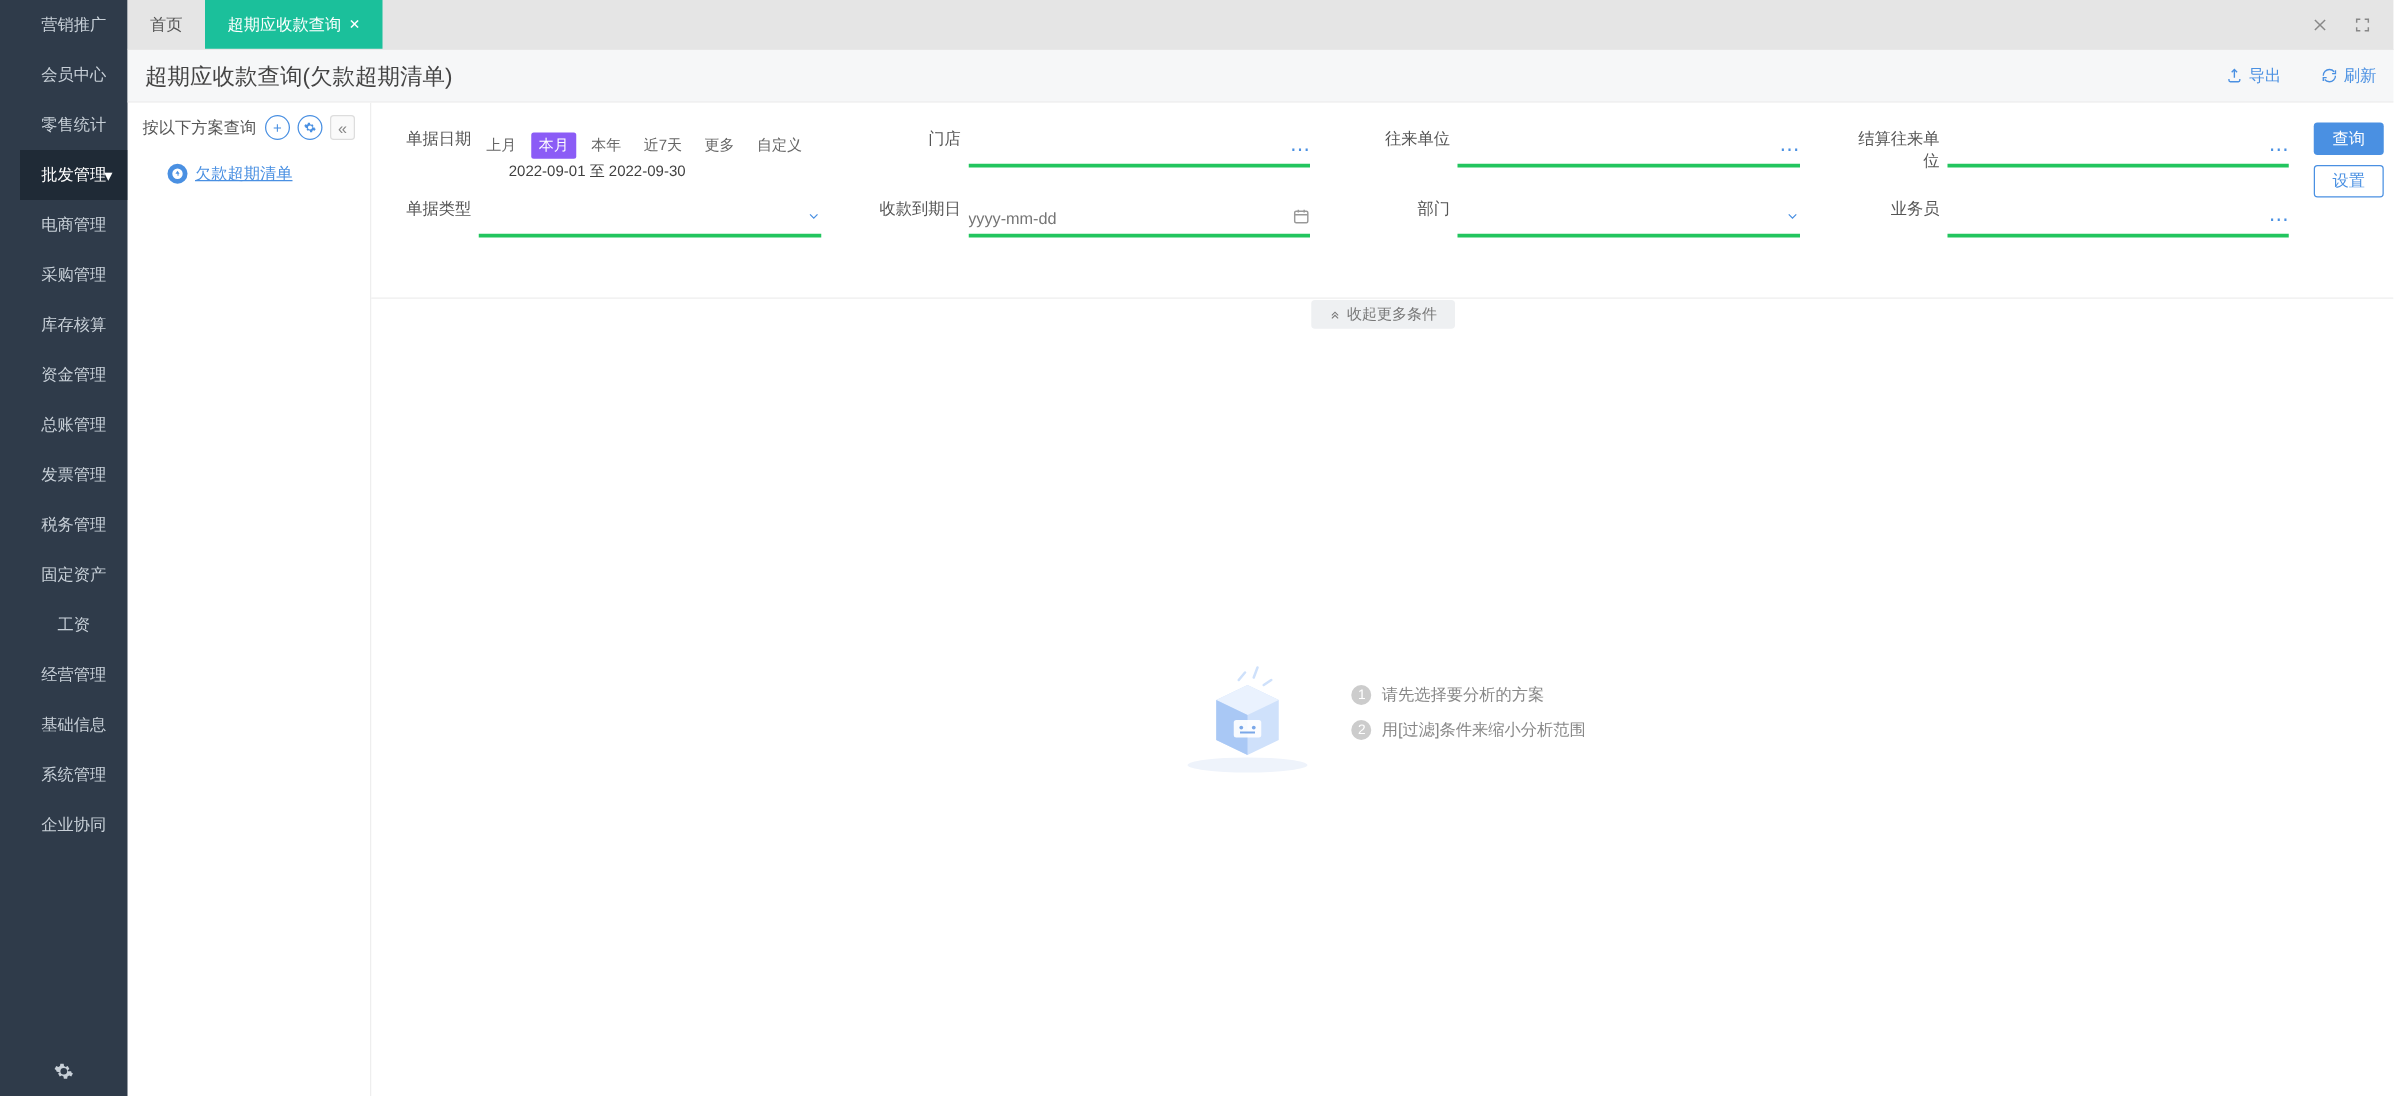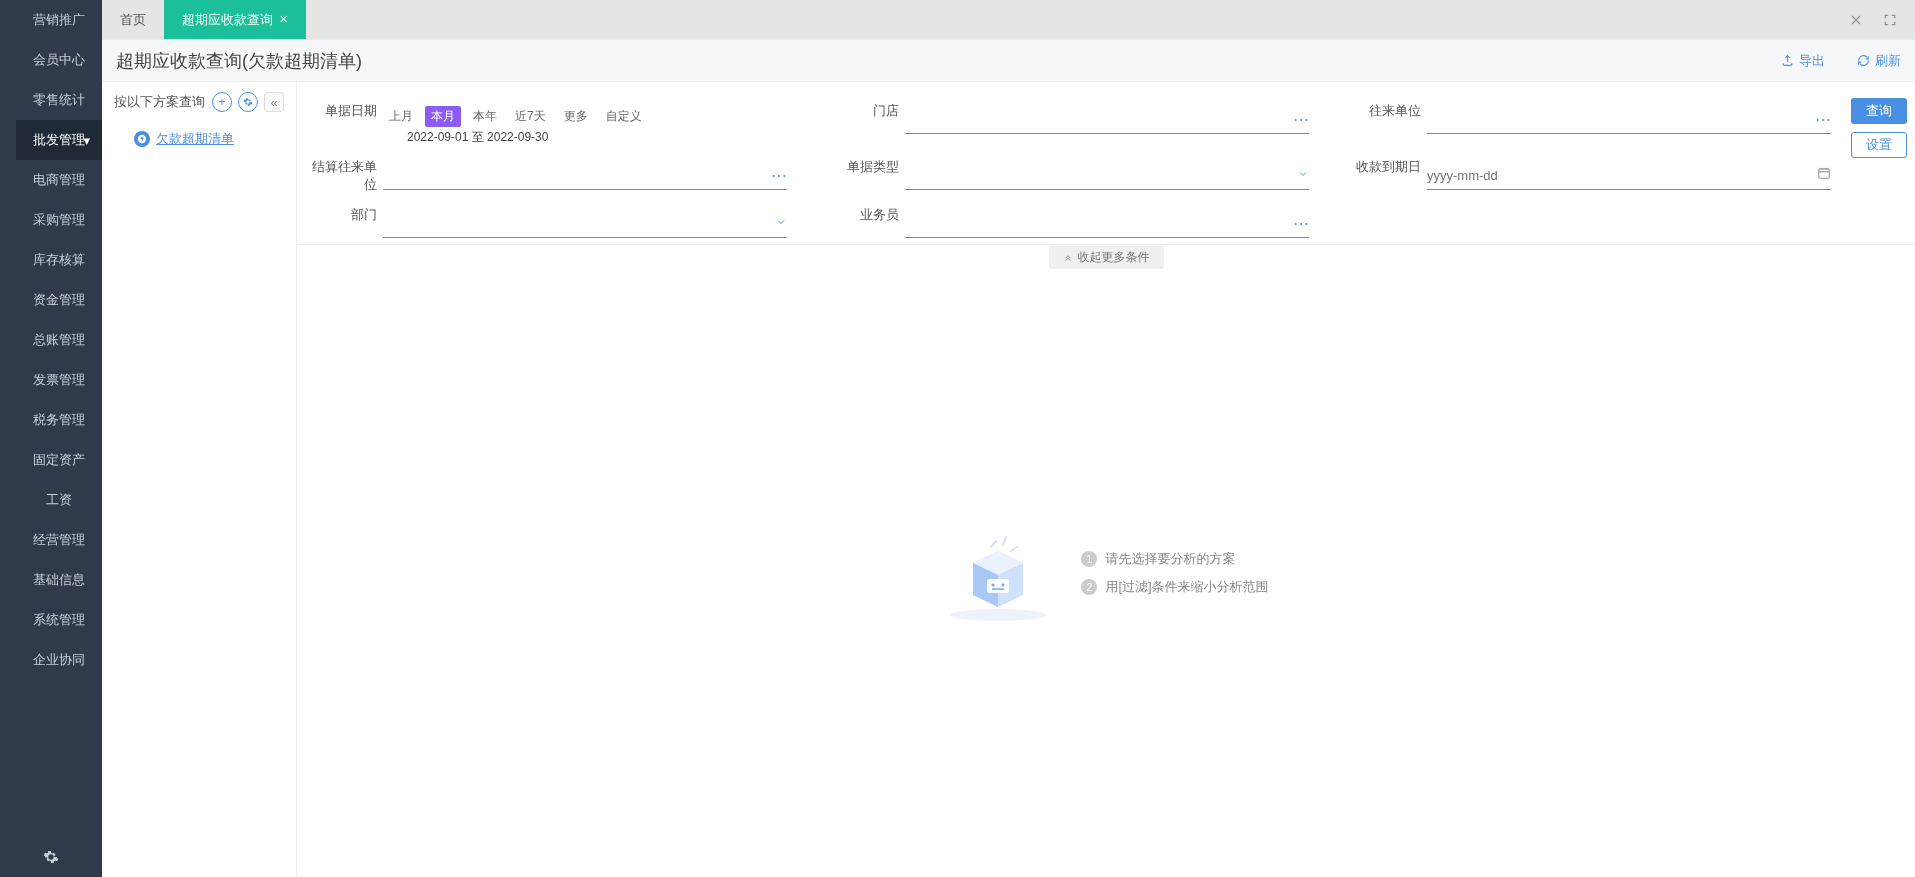--- a/index.html
+++ b/index.html
@@ -40,29 +40,29 @@
     .scheme-header-label { font-size: 13px; color: #555; }
     .scheme-header-icons { margin-left: auto; display: flex; gap: 6px; align-items: center; }
     .circle-icon-btn { width: 20px; height: 20px; border: 1px solid #4a90e2; border-radius: 50%; display: flex; align-items: center; justify-content: center; color: #4a90e2; font-size: 12px; cursor: pointer; }
     .collapse-icon-btn { width: 20px; height: 20px; border: 1px solid #ddd; border-radius: 3px; display: flex; align-items: center; justify-content: center; color: #888; cursor: pointer; background: #fafafa; }
     .scheme-item { display: flex; align-items: center; gap: 6px; padding: 4px 20px; color: #4a90e2; font-size: 13px; cursor: pointer; text-decoration: underline; }
     .scheme-item-icon { width: 16px; height: 16px; border-radius: 50%; background: #4a90e2; color: #fff; display: flex; align-items: center; justify-content: center; font-size: 10px; }
     
     
     .filter-area { flex: 1; display: flex; flex-direction: column; }
     .filter-form { display: flex; padding: 14px 8px 6px 8px; gap: 20px; border-bottom: 1px solid #eee; }
-    .filter-cols { flex: 1; display: grid; grid-template-columns: 1fr 1fr 1fr; gap: 6px 40px; align-content: start; }
+    .filter-cols { flex: 1; display: grid; grid-template-columns: 1fr 1fr 1fr 1fr; gap: 6px 40px; align-content: start; }
     .filter-row { display: flex; align-items: flex-start; min-height: 36px; }
     .filter-label { width: 78px; text-align: right; color: #555; font-size: 13px; padding-top: 6px; padding-right: 6px; }
     .filter-control { flex: 1; position: relative; margin-top: 10px; }
     .date-range-tabs { display: flex; gap: 6px; margin-bottom: 2px; }
     .date-range-tab { padding: 2px 6px; font-size: 12px; color: #666; cursor: pointer; border-radius: 2px; }
     .date-range-tab.active { background: #8b5cf6; color: #fff; }
     .date-range-text { font-size: 12px; color: #404040; padding-left: 24px; }
-    .input-line { border: none; border-bottom: 1px solid #22c55e; width: 100%; height: 28px; font-size: 13px; outline: none; background: transparent; }
+    .input-line { border: none; border-bottom: 3px solid #22c55e; width: 100%; height: 28px; font-size: 13px; outline: none; background: transparent; }
     .input-suffix { position: absolute; right: 0; top: 4px; color: #4a90e2; cursor: pointer; font-size: 16px; }
     .input-suffix.gray { color: #999; }
     
     .filter-action-col { width: 56px; display: flex; flex-direction: column; gap: 8px; padding-top: 2px; }
     .btn-primary { background: #4a90e2; color: #fff; border: none; border-radius: 3px; height: 26px; font-size: 13px; cursor: pointer; width: 100%; }
     .btn-secondary { background: #fff; color: #4a90e2; border: 1px solid #4a90e2; border-radius: 3px; height: 26px; font-size: 13px; cursor: pointer; width: 100%; }
     
     .collapse-bar { display: flex; align-items: center; justify-content: center; height: 24px; }
     .collapse-tag { background: #eef0f2; color: #777; padding: 3px 14px; border-radius: 3px; font-size: 12px; cursor: pointer; display: flex; align-items: center; gap: 5px; }
     

